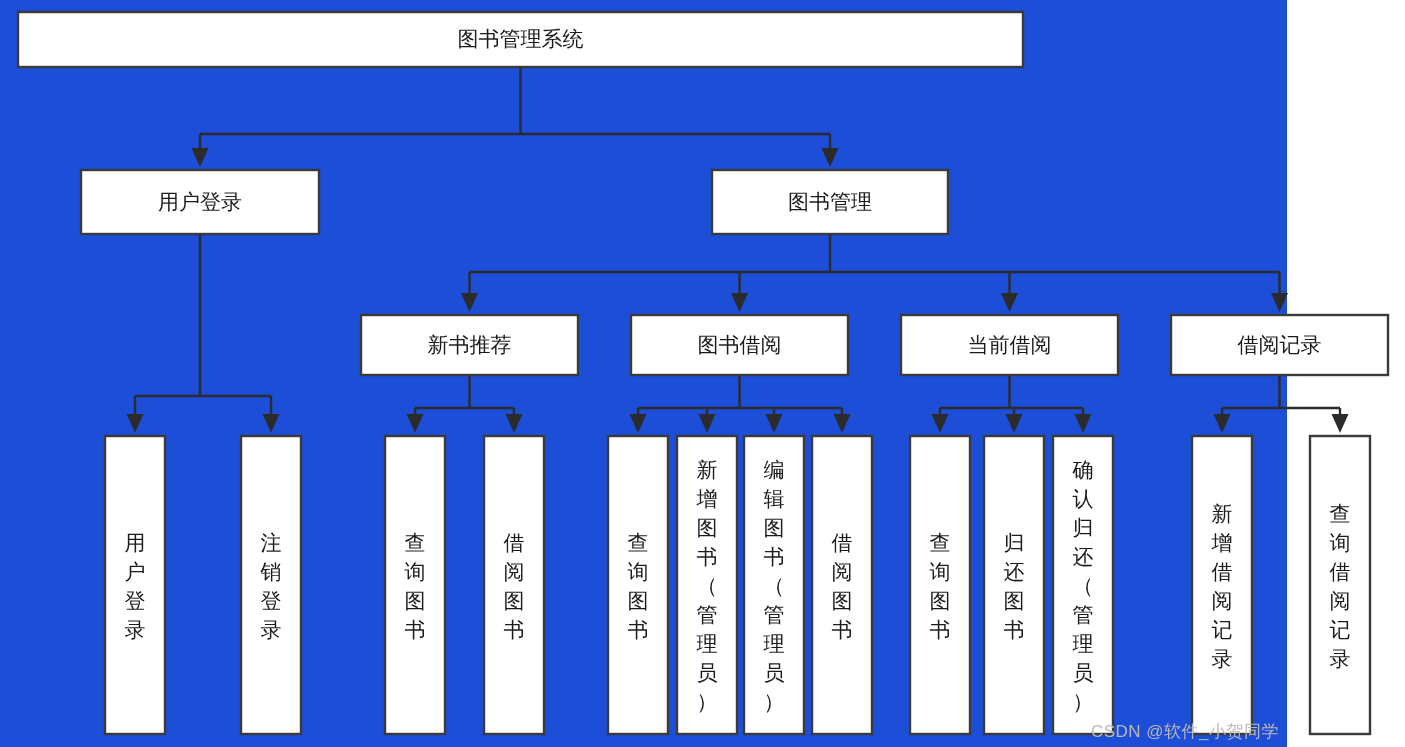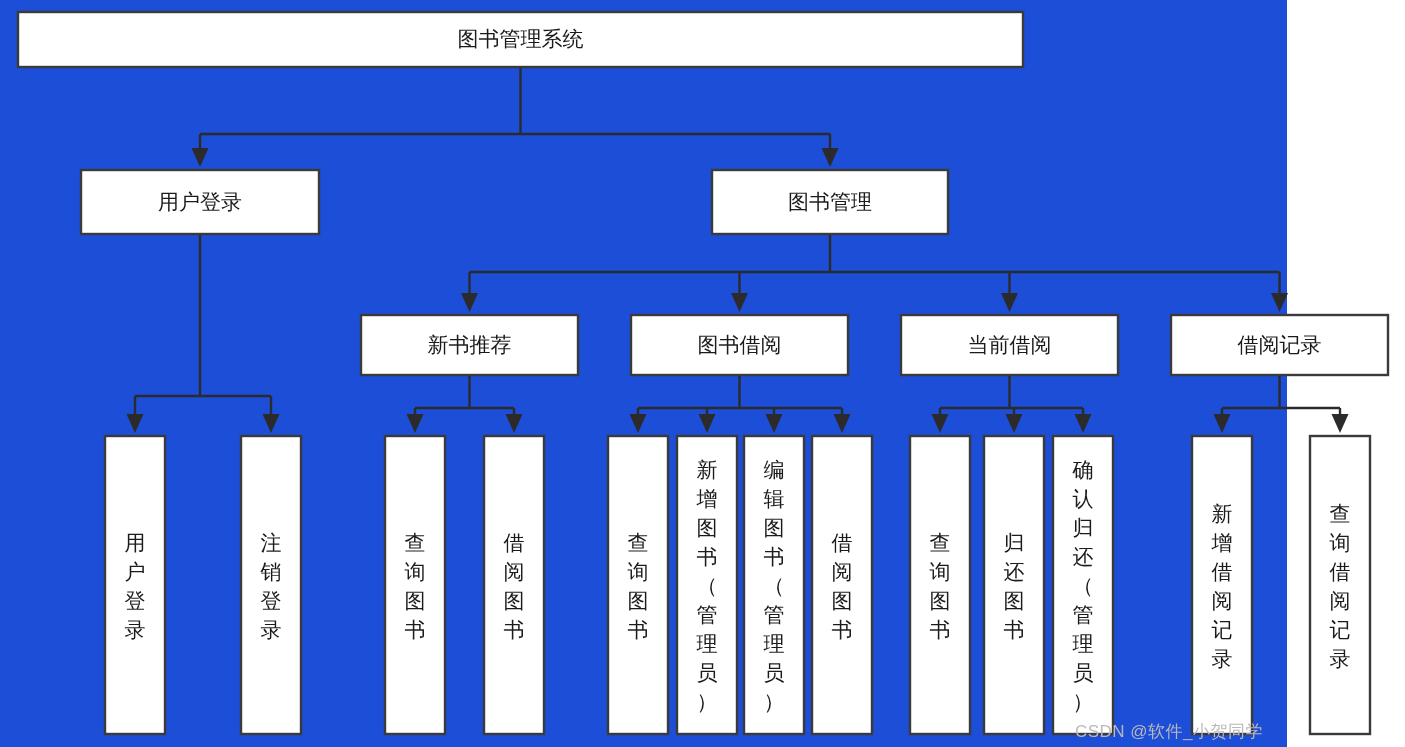--- a/index.html
+++ b/index.html
@@ -50,21 +50,21 @@
     dominant-baseline: middle;
   }
   .node-label-v {
     font-family: "Liberation Sans", "DejaVu Sans", sans-serif;
     font-size: 21px;
     fill: #1b1b1b;
     text-anchor: middle;
   }
   .watermark-text {
     position: absolute;
-    right: 24px;
+    right: 8px;
     bottom: 4px;
     font-family: "Liberation Sans", "DejaVu Sans", sans-serif;
     font-size: 17px;
     color: #b9b9b9;
     white-space: nowrap;
     letter-spacing: 0.5px;
     user-select: none;
     text-align: center;
   }
 </style>

